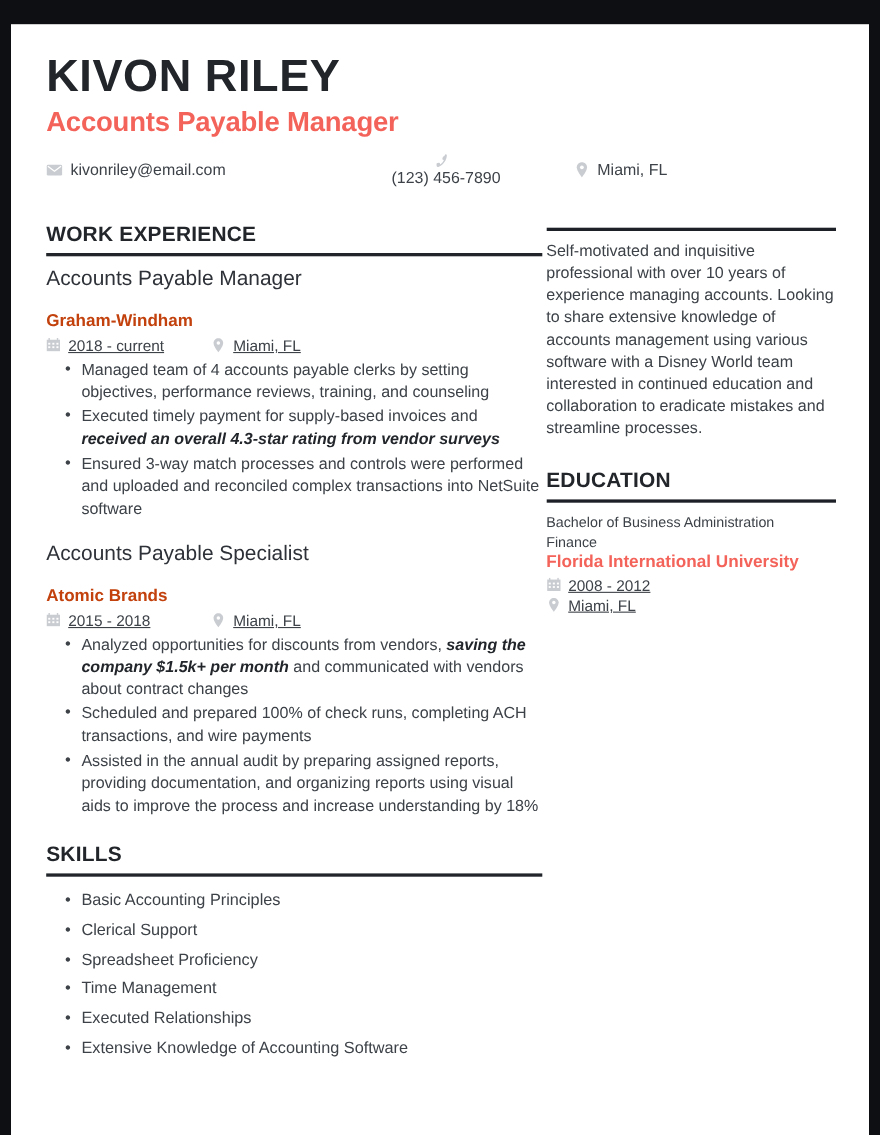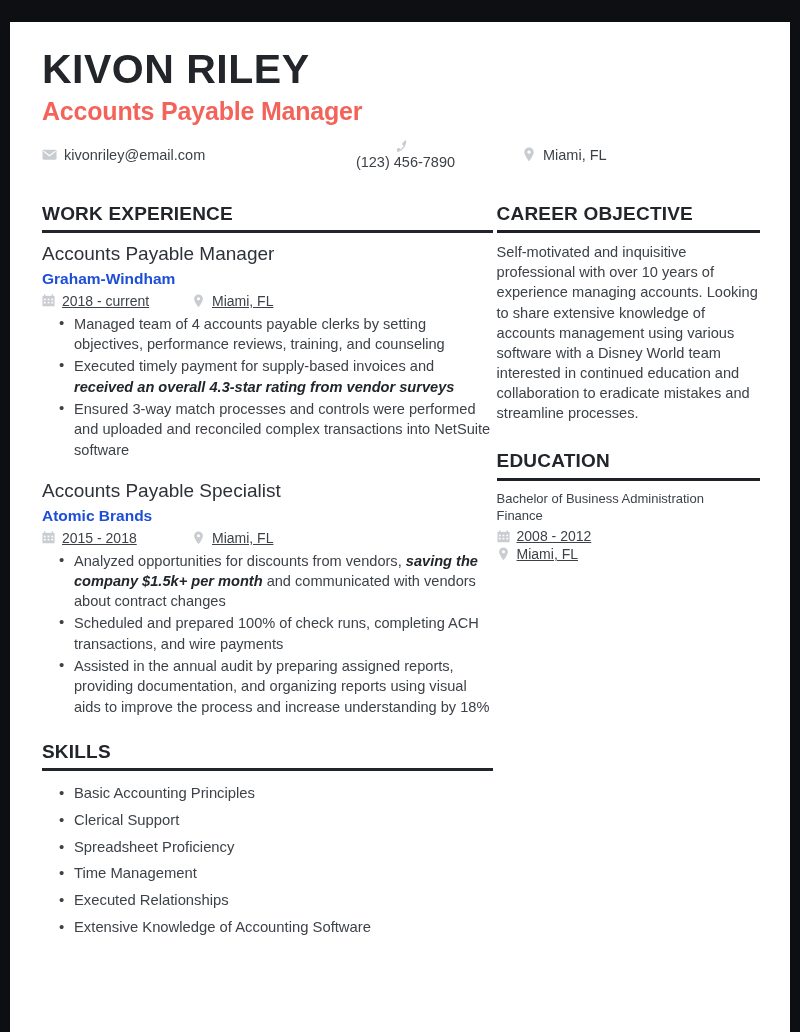--- a/index.html
+++ b/index.html
@@ -67,22 +67,22 @@
   .entry { margin-bottom:13px; }
   .entry-title {
     font-size:19px;
     color:#2e3238;
     line-height:1.3;
     font-weight:normal;
   }
   .entry-org {
     font-size:15.5px;
     font-weight:bold;
-    color:#1d4ed8;
-    margin-top:3px;
+    color:#c2410c;
+    margin-top:16px;
   }
   .meta-row {
     display:flex;
     align-items:center;
     margin-top:5px;
     font-size:14px;
     color:#3d4248;
     text-decoration:underline;
   }
   .meta-date { width:150px; display:flex; align-items:center; }
@@ -296,32 +296,32 @@
             <li>Executed Relationships</li>
             <li>Extensive Knowledge of Accounting Software</li>
           </ul>
         </section>
 
       </div>
 
       <div class="col-right">
 
         <section>
-          <div class="sec-title">CAREER OBJECTIVE</div>
           <div class="sec-rule"></div>
           <div class="objective-text">Self-motivated and inquisitive professional with over 10 years of experience managing accounts. Looking to share extensive knowledge of accounts management using various software with a Disney World team interested in continued education and collaboration to eradicate mistakes and streamline processes.</div>
         </section>
 
         <div class="spacer-right"></div>
 
         <section>
           <div class="sec-title">EDUCATION</div>
           <div class="sec-rule"></div>
           <div class="edu-line">Bachelor of Business Administration</div>
           <div class="edu-line">Finance</div>
+          <div class="edu-school">Florida International University</div>
           <div class="edu-meta">
             <div class="meta-row">
               <span class="ico">
                 <svg width="13" height="13" viewBox="0 0 14 14">
                     <rect x="0.5" y="2" width="13" height="11.2" fill="#c9ccd1"></rect>
                     <rect x="2" y="5" width="2" height="1.8" fill="#ffffff"></rect>
                     <rect x="6" y="5" width="2" height="1.8" fill="#ffffff"></rect>
                     <rect x="10" y="5" width="2" height="1.8" fill="#ffffff"></rect>
                     <rect x="2" y="8.4" width="2" height="1.8" fill="#ffffff"></rect>
                     <rect x="6" y="8.4" width="2" height="1.8" fill="#ffffff"></rect>

